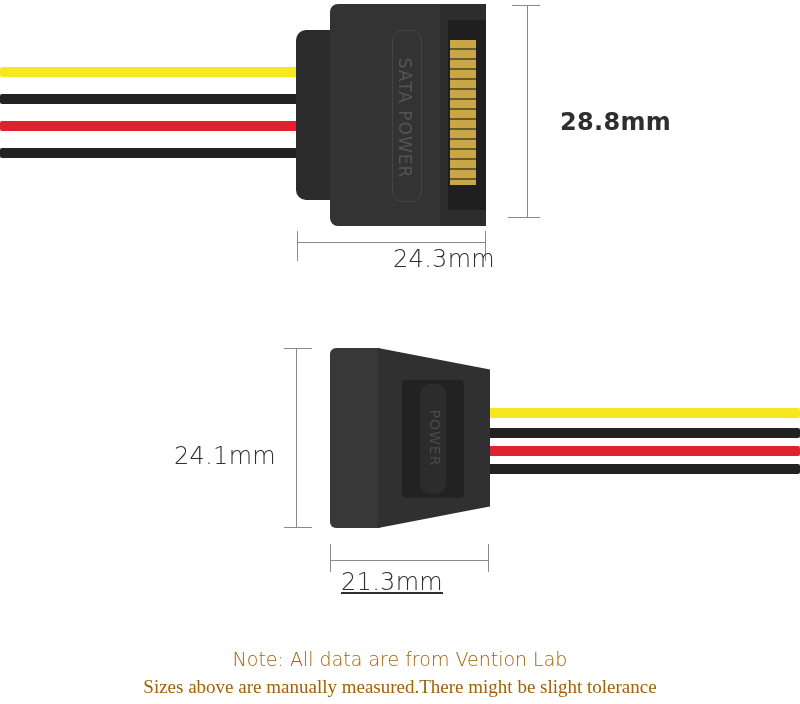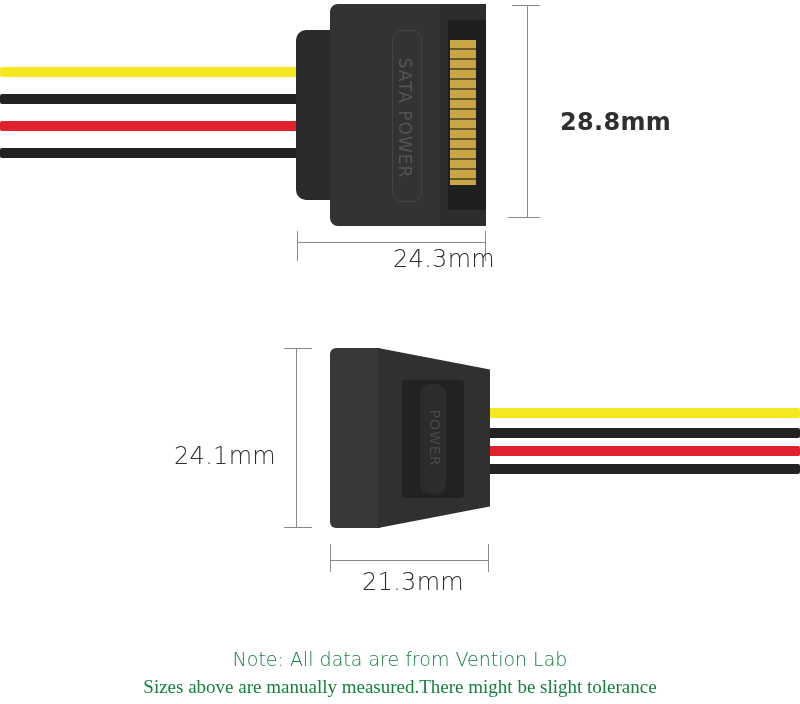--- a/index.html
+++ b/index.html
@@ -3,21 +3,21 @@
 <meta charset="utf-8">
 <style>
   html, body { margin:0; padding:0; background:#ffffff; }
   body { width:800px; height:704px; position:relative; overflow:hidden;
          font-family:"DejaVu Sans", sans-serif; color:#333; }
   .abs { position:absolute; }
   .wire { position:absolute; height:10px; border-radius:2px; }
   .dim-line-v { position:absolute; width:1px; background:#8a8a8a; }
   .dim-line-h { position:absolute; height:1px; background:#8a8a8a; }
   .label { position:absolute; font-size:24px; font-weight:300; color:#2f2f2f; letter-spacing:0.3px; white-space:nowrap; }
-  .note { position:absolute; left:0; width:800px; text-align:center; font-size:19px; color:#15803d; font-weight:300; }
+  .note { position:absolute; left:0; width:800px; text-align:center; font-size:19px; color:#a16207; font-weight:300; }
 </style>
 </head>
 <body>
 
 <div>
 
   <div class="wire" style="left:0;top:67px;width:300px;background:#f5e81e;"></div>
   <div class="wire" style="left:0;top:94px;width:300px;background:#222;"></div>
   <div class="wire" style="left:0;top:121px;width:300px;background:#e0222e;"></div>
   <div class="wire" style="left:0;top:148px;width:300px;background:#222;"></div>
@@ -63,17 +63,17 @@
   <div class="abs" style="left:390px;top:430px;width:90px;transform:rotate(90deg);text-align:center;color:#4a4a4a;font-size:14px;letter-spacing:1px;">POWER</div>
 
   <div class="dim-line-h" style="left:284px;top:348px;width:28px;"></div>
   <div class="dim-line-h" style="left:284px;top:527px;width:28px;"></div>
   <div class="dim-line-v" style="left:296px;top:348px;height:179px;"></div>
   <div class="label" style="left:174px;top:442px;">24.1mm</div>
 
   <div class="dim-line-v" style="left:330px;top:544px;height:28px;"></div>
   <div class="dim-line-v" style="left:488px;top:544px;height:28px;"></div>
   <div class="dim-line-h" style="left:330px;top:560px;width:158px;"></div>
-  <div class="label" style="left:362px;top:568px;">21.3mm</div>
+  <div class="label" style="left:341px;top:568px;text-decoration:underline;">21.3mm</div>
 </div>
 
 <div class="note" style="top:648px;">Note: All data are from Vention Lab</div>
 <div class="note" style="top:676px;font-family:Liberation Serif, serif;">Sizes above are manually measured.There might be slight tolerance</div>
 
 </body></html>

